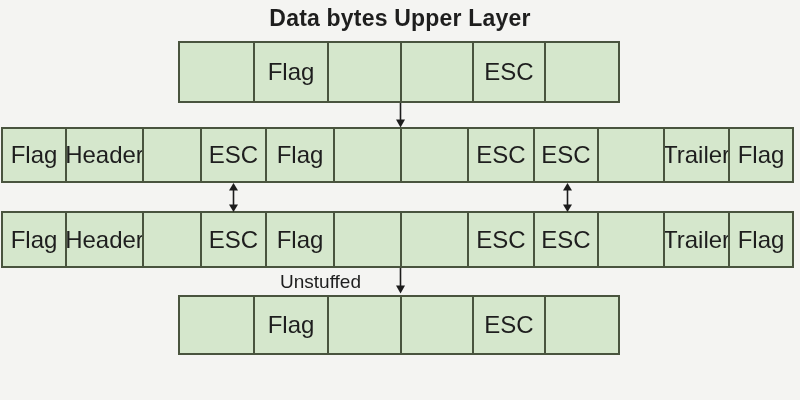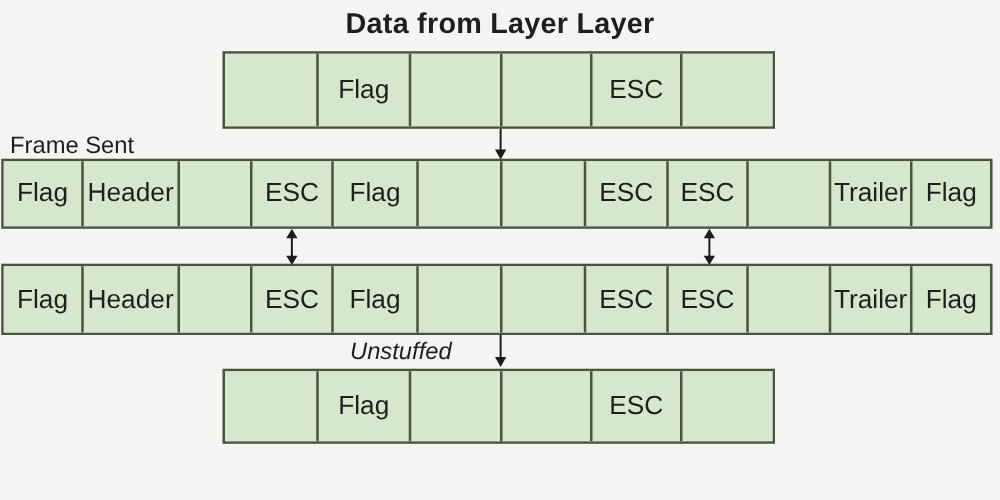--- a/index.html
+++ b/index.html
@@ -34,65 +34,64 @@
   .lbl {
     position: absolute;
     font-size: 19px;
     line-height: 23px;
     white-space: nowrap;
   }
   .lbl-frame-sent    { left: 8px;   top: 105px; }
   .lbl-stuffed       { left: 294px; top: 105px; }
   .lbl-frame-received{ left: 8px;   top: 188px; }
   .lbl-extra         { left: 338px; top: 188px; }
-  .lbl-unstuffed     { left: 280px; top: 270px; font-style: italic; }
+  .lbl-unstuffed     { left: 280px; top: 270px; }
   .byte-row {
     position: absolute;
     display: flex;
     box-sizing: content-box;
     border: 2px solid var(--border);
     background: var(--fill);
   }
   .cell {
     box-sizing: border-box;
     height: 100%;
     display: flex;
     align-items: center;
     justify-content: center;
     background: var(--fill);
-    font-size: 21px;
+    font-size: 24px;
     white-space: nowrap;
     overflow: hidden;
   }
   .cell + .cell { border-left: 2px solid var(--border); }
   .arrows {
     position: absolute;
     left: 0; top: 0;
     pointer-events: none;
   }
   .arrow-line { stroke: var(--arrow); stroke-width: 1.6; fill: none; }
   .arrow-head { fill: var(--arrow); stroke: none; }
 </style>
 </head>
 <body>
 
 <div class="canvas">
 
-  <div class="title title-top">Data from Layer Layer</div>
+  <div class="title title-top">Data bytes Upper Layer</div>
 
   <div class="byte-row" style="left: 178px; top: 41px; height: 58px; width: 438px;">
       <div class="cell" style="width: 73px;"></div>
       <div class="cell" style="width: 74px;">Flag</div>
       <div class="cell" style="width: 73px;"></div>
       <div class="cell" style="width: 72px;"></div>
       <div class="cell" style="width: 72px;">ESC</div>
       <div class="cell" style="width: 74px;"></div>
     </div>
 
-  <div class="lbl lbl-frame-sent">Frame Sent</div>
 
   <div class="byte-row" style="left: 1px; top: 127px; height: 52px; width: 789px;">
       <div class="cell" style="width: 62px;">Flag</div>
       <div class="cell" style="width: 77px;">Header</div>
       <div class="cell" style="width: 58px;"></div>
       <div class="cell" style="width: 65px;">ESC</div>
       <div class="cell" style="width: 68px;">Flag</div>
       <div class="cell" style="width: 67px;"></div>
       <div class="cell" style="width: 67px;"></div>
       <div class="cell" style="width: 66px;">ESC</div>

